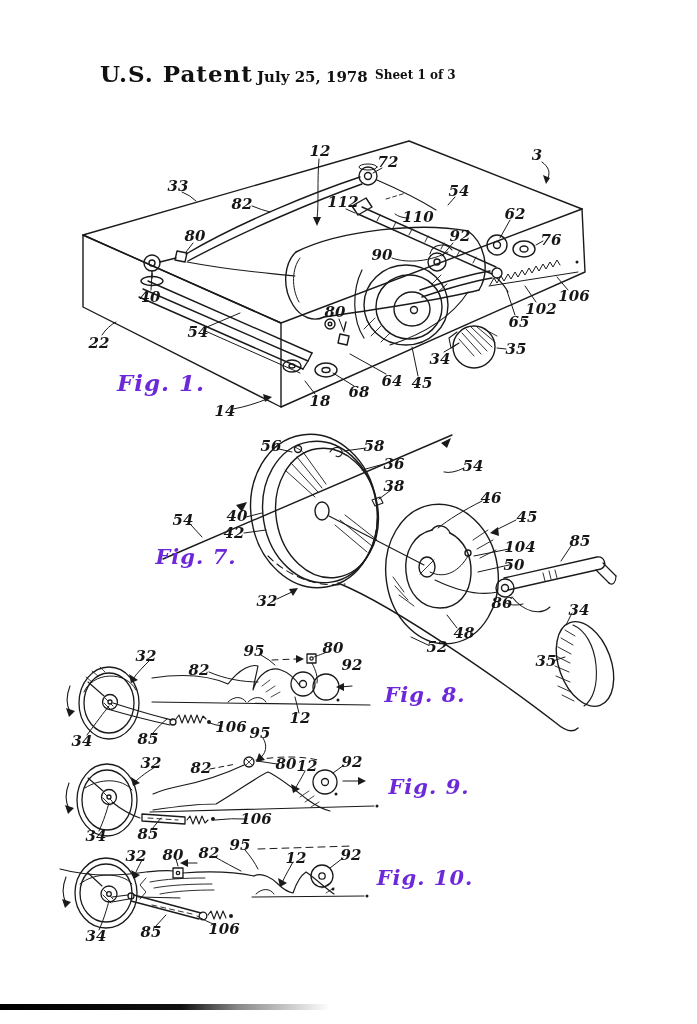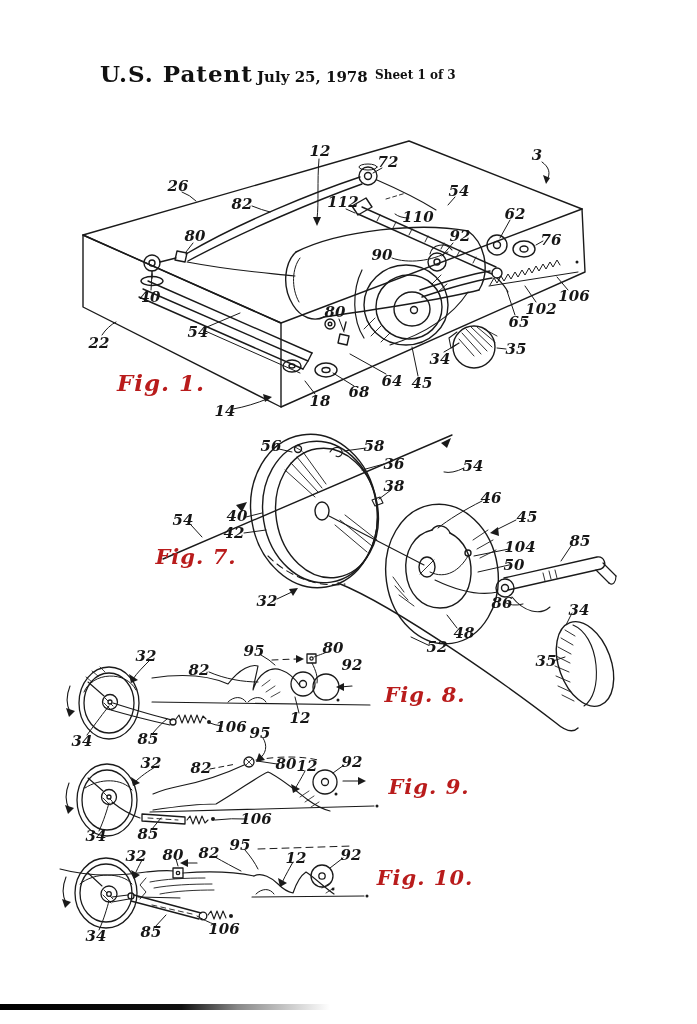--- a/index.html
+++ b/index.html
@@ -7,21 +7,21 @@
         font-family:"DejaVu Serif",serif;overflow:hidden;}
   .hdr{position:absolute;color:#111;white-space:nowrap;}
   .hdr-title{left:100px;top:60px;font-size:23px;font-weight:bold;letter-spacing:1px;}
   .hdr-date{left:257px;top:68px;font-size:15px;font-weight:bold;}
   .hdr-sheet{left:375px;top:68px;font-size:12px;font-weight:bold;}
   .hdr-num{left:506px;top:59px;font-size:23px;font-weight:bold;letter-spacing:1px;}
   .art{position:absolute;left:0;top:0;}
   .ref{position:absolute;transform:translate(-50%,-50%);font-style:italic;font-weight:bold;
        font-size:15px;color:#161616;white-space:nowrap;line-height:1;}
   .fig-caption{position:absolute;transform:translate(-50%,-50%);font-style:italic;font-weight:bold;
-       font-size:21px;color:#b91c1c;letter-spacing:1px;white-space:nowrap;line-height:1;}
+       font-size:21px;color:#6d28d9;letter-spacing:1px;white-space:nowrap;line-height:1;}
   .cap-big{font-size:23px;}
   .scan-bar{position:absolute;left:0;top:1004px;width:330px;height:6px;
        background:linear-gradient(to right,#000 0%,#101010 55%,#888 72%,rgba(255,255,255,0) 100%);}
 </style>
 </head>
 <body>
 
 <div class="page">
 
   <span class="hdr hdr-title">U.S. Patent</span>
@@ -339,21 +339,21 @@
       <polygon points="280,887 278,878 287,883" fill="#1a1a1a" stroke="none"></polygon>
     </g>
   </svg>
 
   <span class="fig-caption cap-big" style="left:161px;top:382px">Fig. 1.</span>
   <span class="fig-caption" style="left:196px;top:556px">Fig. 7.</span>
   <span class="fig-caption" style="left:425px;top:694px">Fig. 8.</span>
   <span class="fig-caption" style="left:429px;top:786px">Fig. 9.</span>
   <span class="fig-caption" style="left:425px;top:877px">Fig. 10.</span>
 
-  <span class="ref" style="left:178px;top:186px">26</span>
+  <span class="ref" style="left:178px;top:186px">33</span>
   <span class="ref" style="left:242px;top:204px">82</span>
   <span class="ref" style="left:195px;top:236px">80</span>
   <span class="ref" style="left:320px;top:151px">12</span>
   <span class="ref" style="left:343px;top:202px">112</span>
   <span class="ref" style="left:388px;top:162px">72</span>
   <span class="ref" style="left:459px;top:191px">54</span>
   <span class="ref" style="left:418px;top:217px">110</span>
   <span class="ref" style="left:537px;top:155px">3</span>
   <span class="ref" style="left:515px;top:214px">62</span>
   <span class="ref" style="left:551px;top:240px">76</span>

